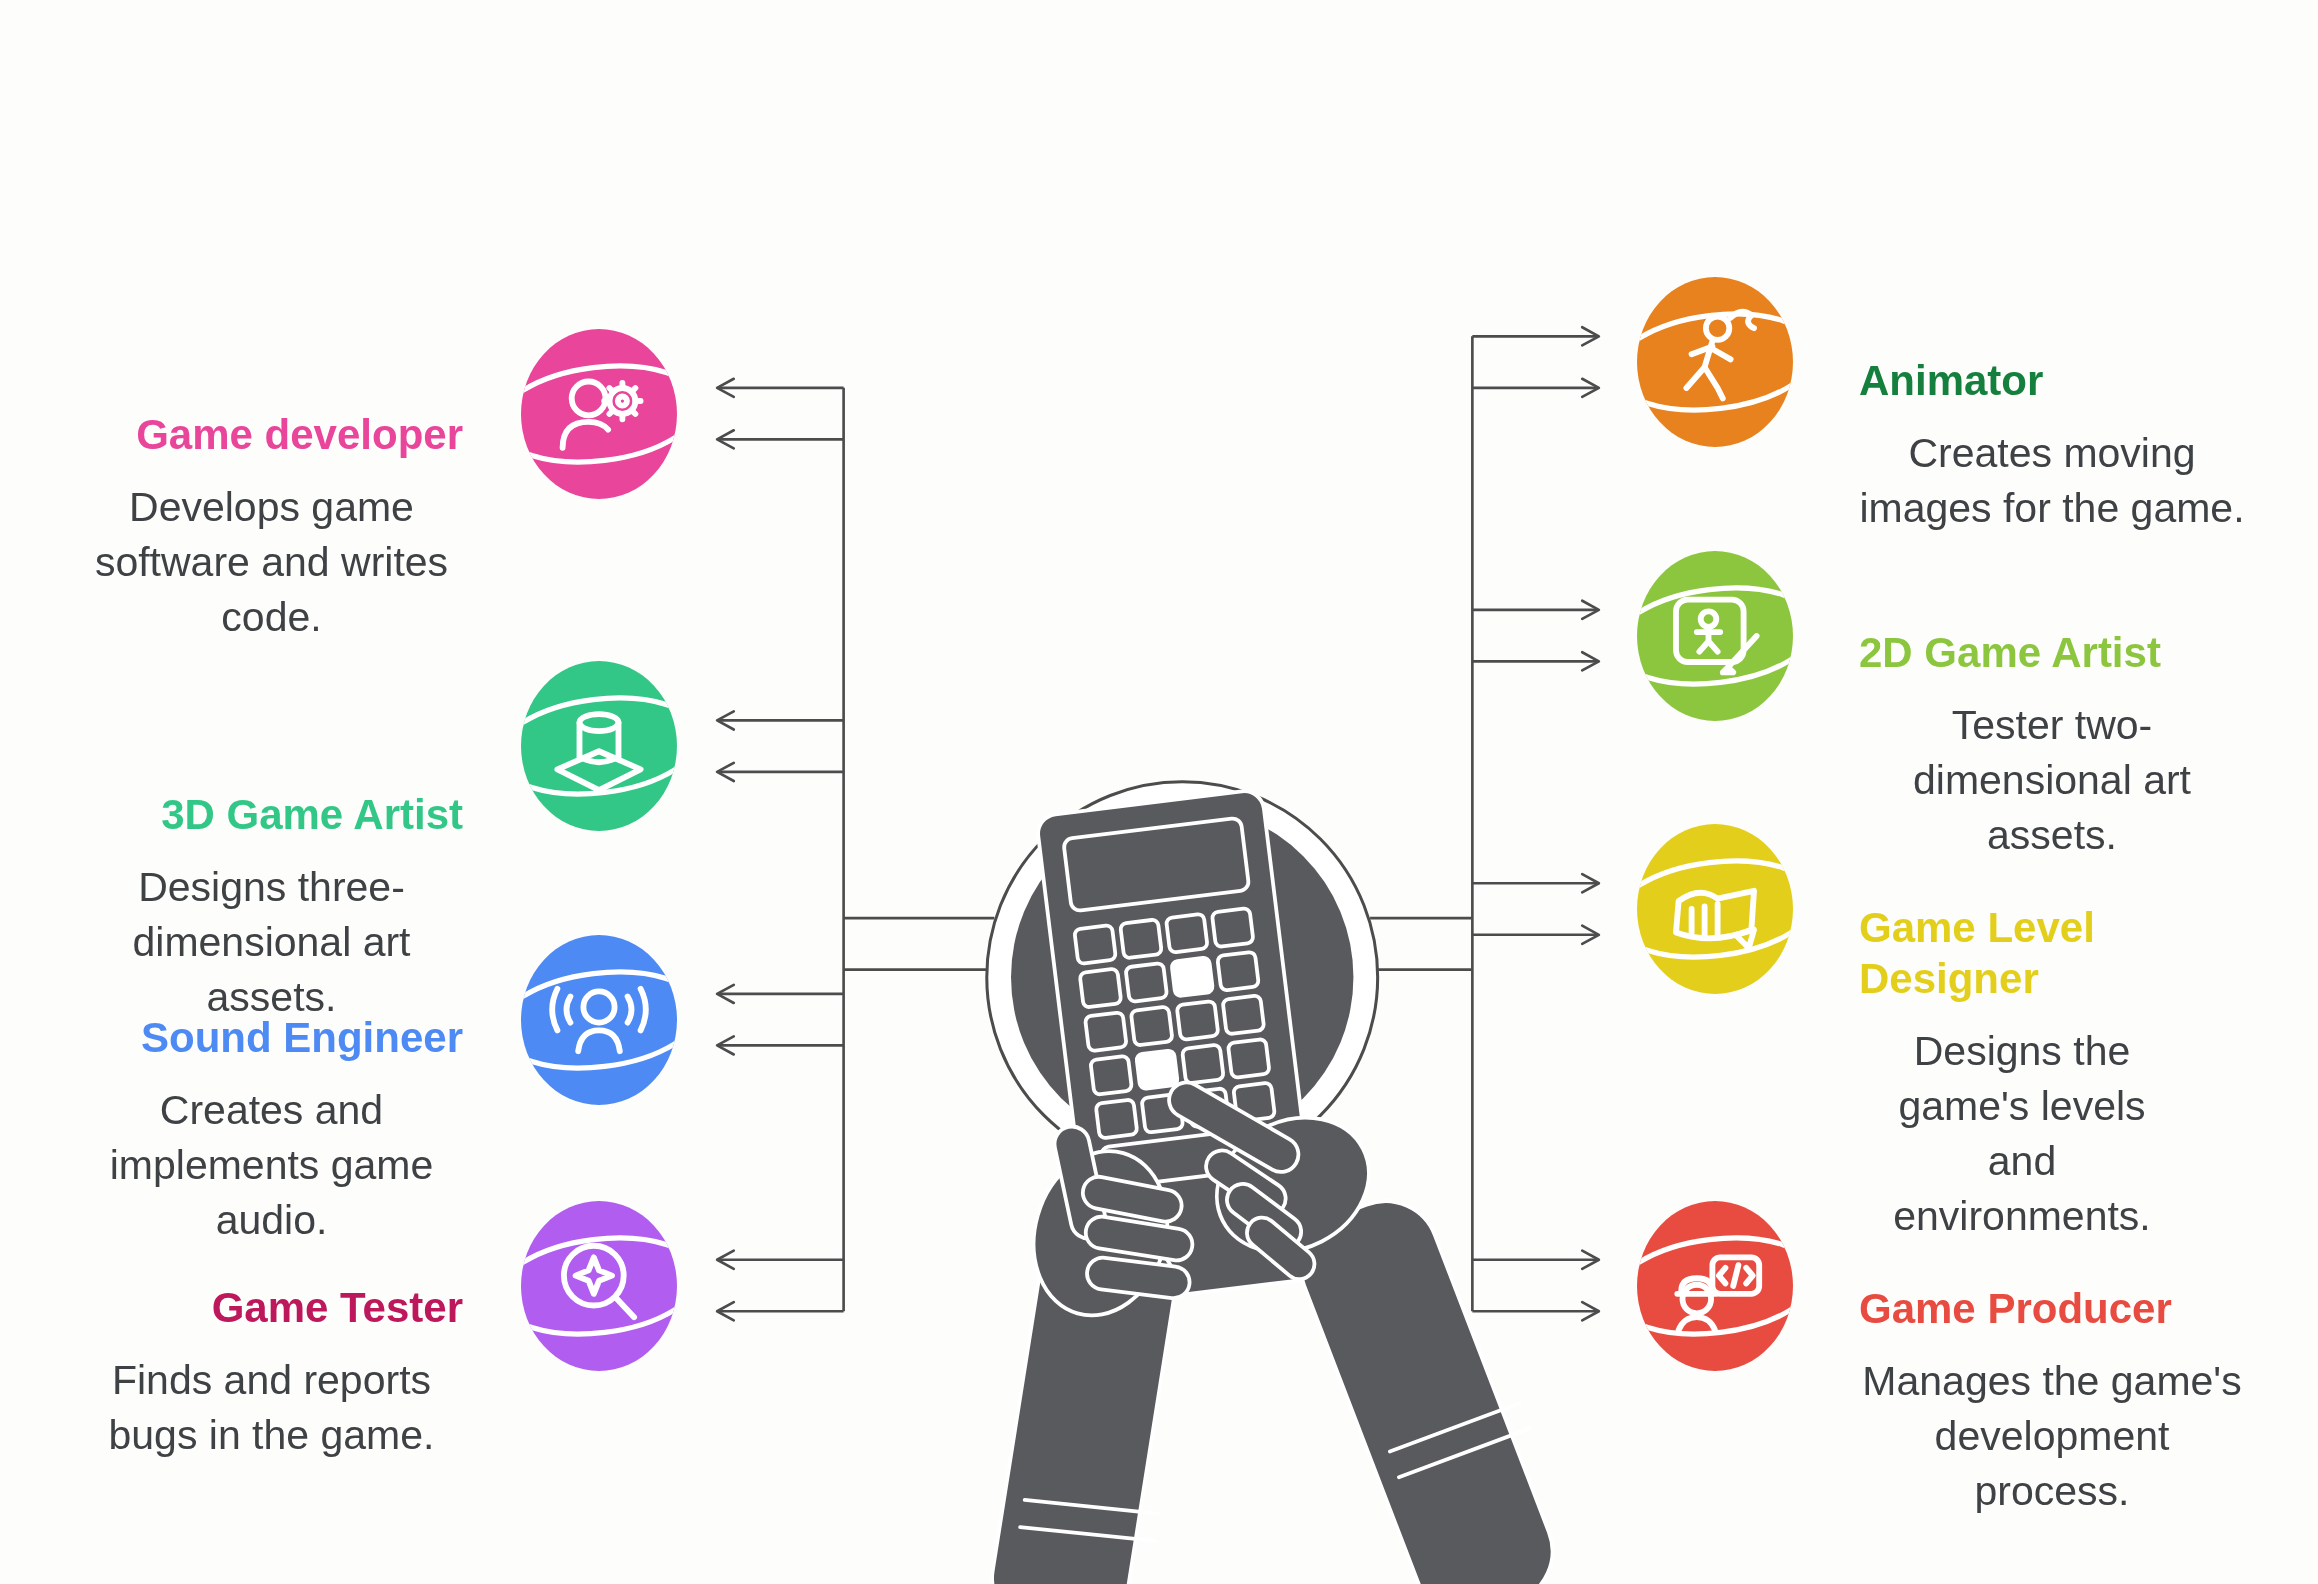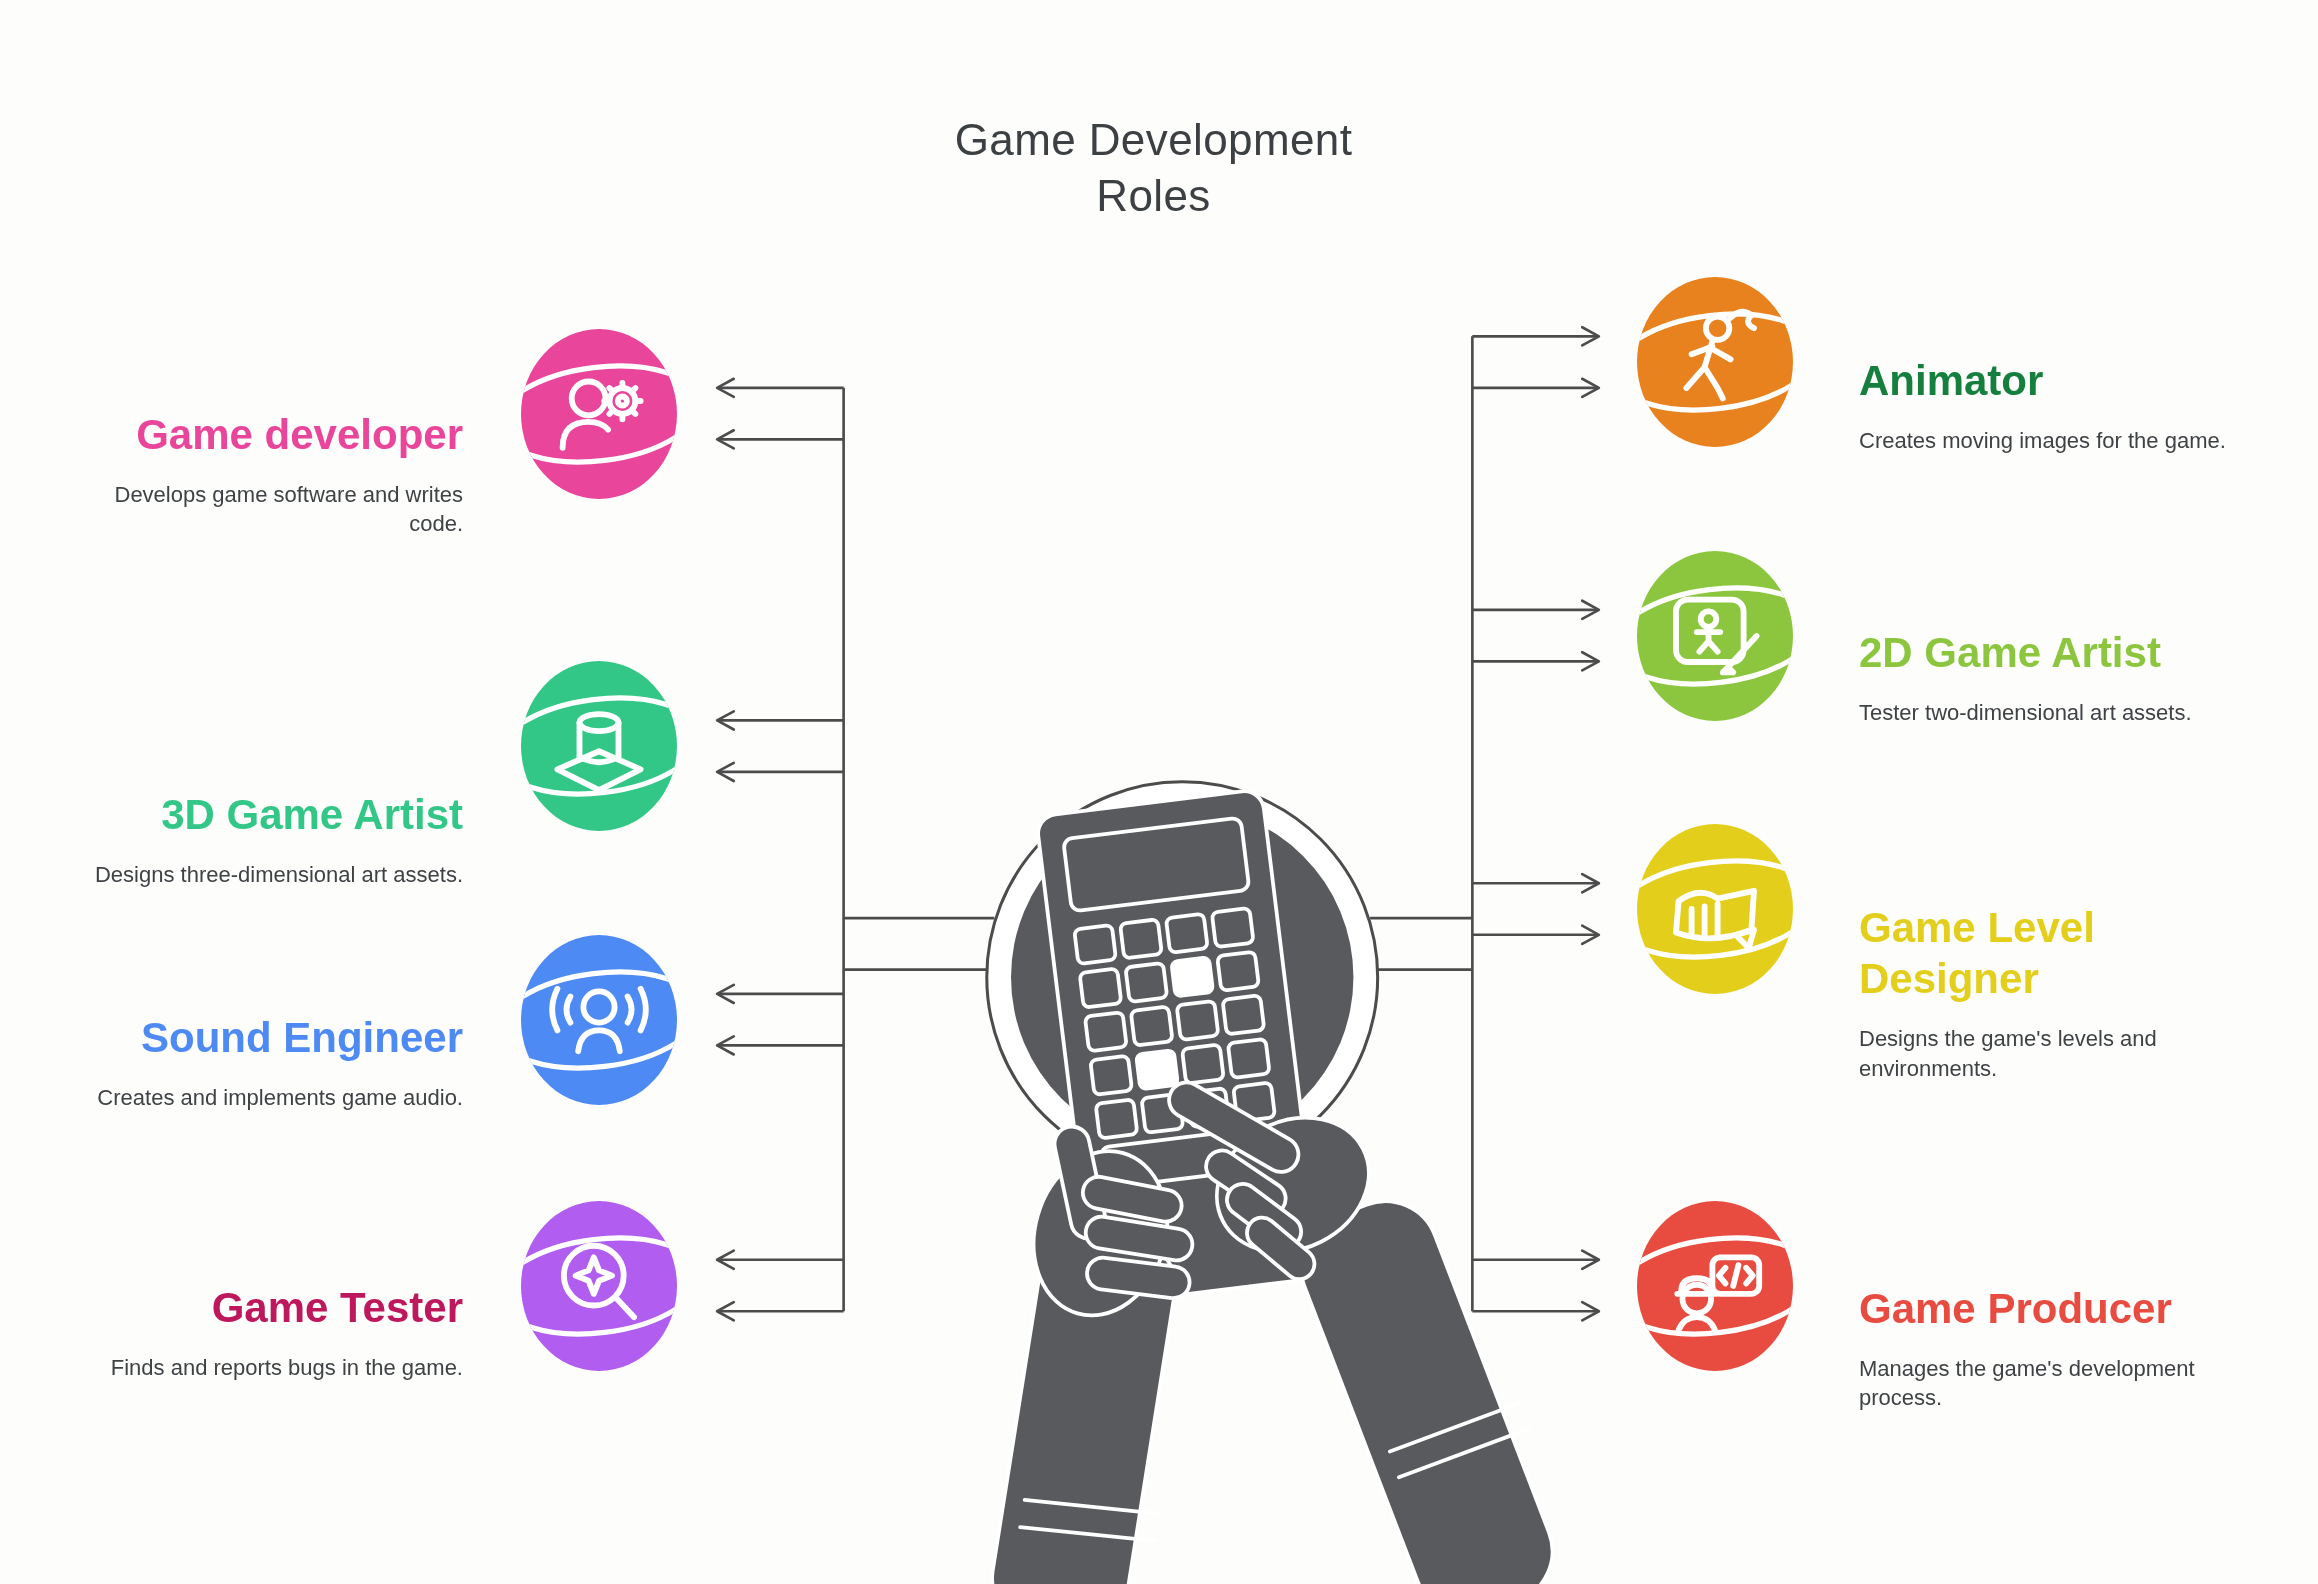--- a/index.html
+++ b/index.html
@@ -15,21 +15,21 @@
   .conn { position:absolute; left:0; top:0; }
   .role-circle {
     position:absolute; width:156px; height:170px; border-radius:50%;
     overflow:hidden; display:flex; align-items:center; justify-content:center;
   }
   .role-circle svg { width:156px; height:170px; }
   .role-text { position:absolute; }
   .role-text.left { text-align:right; }
   .role-text.right { text-align:left; }
   .role-text h2 { margin:0 0 19.7px 0; font-size:42px; font-weight:700; line-height:1.22; }
-  .role-text p  { margin:0; font-size:22px; color:#3f4245; line-height:1.34; }
+  .role-text p  { margin:0; font-size:41px; color:#3f4245; line-height:1.34;text-align:center; }
 </style>
 </head>
 <body>
 
 <div class="canvas">
 
   <svg class="conn" width="2319" height="1584" viewBox="0 0 3060 2091">
     <defs>
       <marker id="arr" markerUnits="userSpaceOnUse" markerWidth="34" markerHeight="30" refX="26" refY="15" orient="auto">
         <path d="M6,3 L28,15 L6,27" fill="none" stroke="#4c4c4c" stroke-width="3.5" stroke-linecap="round" stroke-linejoin="round"></path>
@@ -111,21 +111,20 @@
         <rect x="1638" y="1628" width="104" height="40" rx="20" transform="rotate(40 1690 1648)"></rect>
 
         <path d="M1352,1980 L1528,1998" fill="none"></path>
         <path d="M1346,2016 L1524,2034" fill="none"></path>
         <path d="M1834,1916 L2006,1852" fill="none"></path>
         <path d="M1846,1950 L2018,1886" fill="none"></path>
       </g>
     </g>
   </svg>
 
-  <div class="title">Game Development Roles</div>
 
   <div class="role-text left" style="left:80px; top:409px; width:383px;">
     <h2 style="color: rgb(232, 69, 155);">Game developer</h2>
     <p>Develops game software and writes code.</p>
   </div>
   <div class="role-circle" style="left: 521px; top: 329px; background: rgb(232, 69, 155);">
     <svg viewBox="0 0 120 120" stroke="#fff" fill="none" stroke-width="4.5" stroke-linecap="round" stroke-linejoin="round">
       <ellipse cx="60" cy="60" rx="78" ry="36" transform="rotate(-7 60 60)" stroke-width="4"></ellipse>
       <circle cx="52" cy="48" r="13"></circle>
       <path d="M32,86 Q32,66 52,66 Q62,66 67,72"></path>

